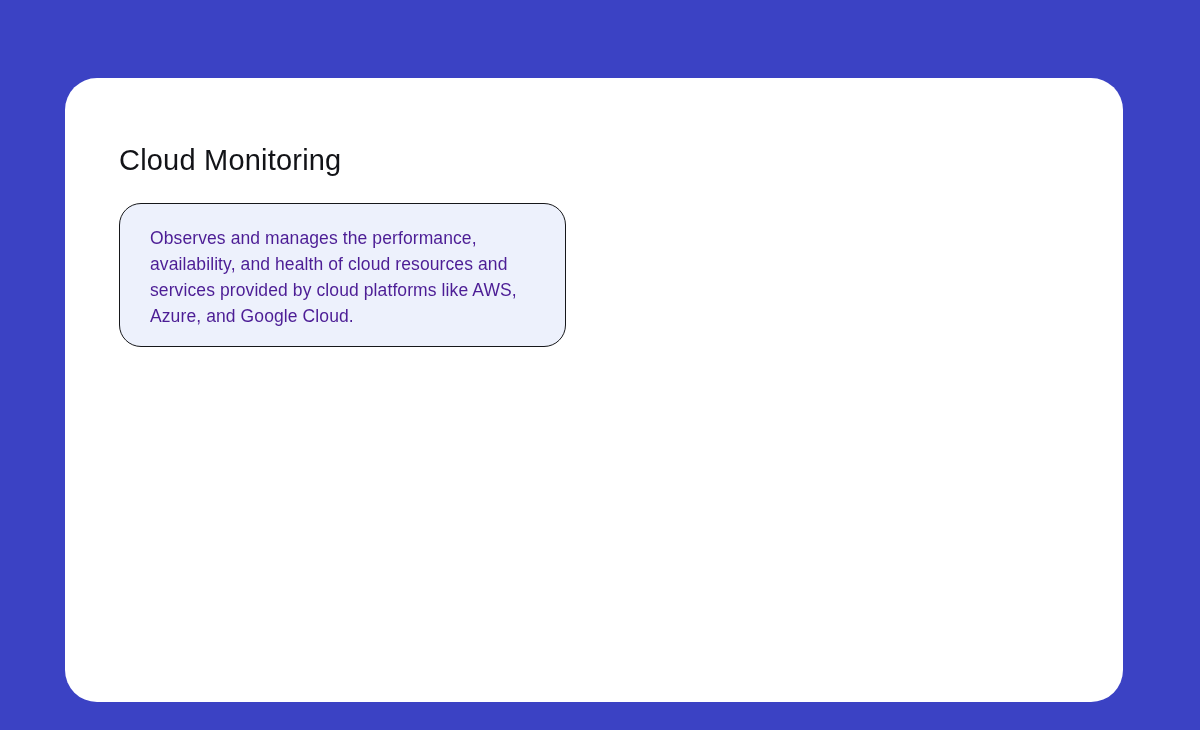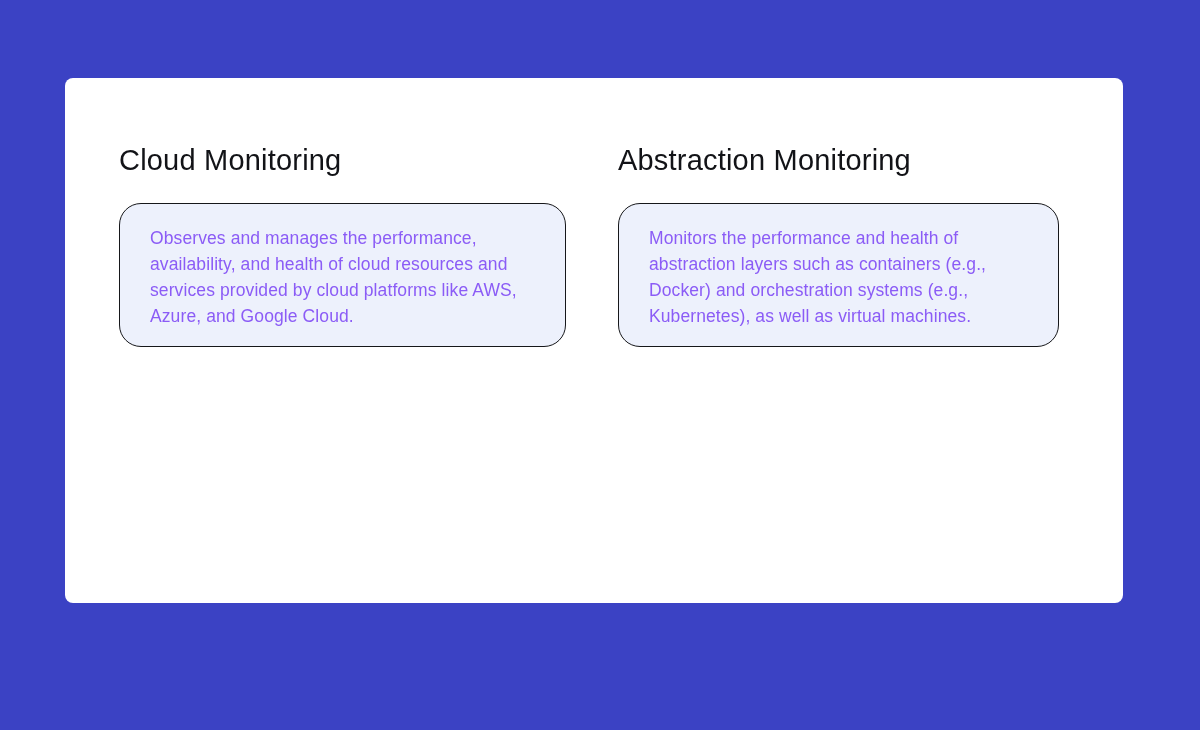--- a/index.html
+++ b/index.html
@@ -12,23 +12,23 @@
   }
   .canvas {
     position: absolute;
     inset: 0;
   }
   .card {
     position: absolute;
     left: 65px;
     top: 78px;
     width: 1058px;
-    height: 525px;
+    height: 624px;
     background: #FFFFFF;
-    border-radius: 8px;
+    border-radius: 32px;
   }
   .grid {
     position: absolute;
     left: 54px;
     top: 64px;
     display: grid;
     grid-template-columns: 447px 441px;
     column-gap: 52px;
     row-gap: 39px;
   }
@@ -43,21 +43,21 @@
   .info-box {
     background: #EDF1FC;
     border: 1px solid #16171A;
     border-radius: 22px;
     padding: 21px 28px 17px 30px;
     min-height: 142px;
   }
   .info-box p {
     font-size: 17.5px;
     line-height: 26px;
-    color: #8b5cf6;
+    color: #4c1d95;
     letter-spacing: 0.1px;
   }
   .logo {
     position: absolute;
     right: 44px;
     bottom: 26px;
     line-height: 0;
   }
 </style>
 </head>
@@ -70,24 +70,18 @@
 
       <section>
         <h2 class="section-title">Cloud Monitoring</h2>
         <div class="info-box">
           <p>Observes and manages the performance, availability, and health of cloud resources and services provided by cloud platforms like AWS, Azure, and Google Cloud.</p>
         </div>
       </section>
 
 
 
-      <section>
-        <h2 class="section-title">Abstraction Monitoring</h2>
-        <div class="info-box">
-          <p>Monitors the performance and health of abstraction layers such as containers (e.g., Docker) and orchestration systems (e.g., Kubernetes), as well as virtual machines.</p>
-        </div>
-      </section>
 
     </div>
   </div>
 
 
 </div>
 
 </body></html>

